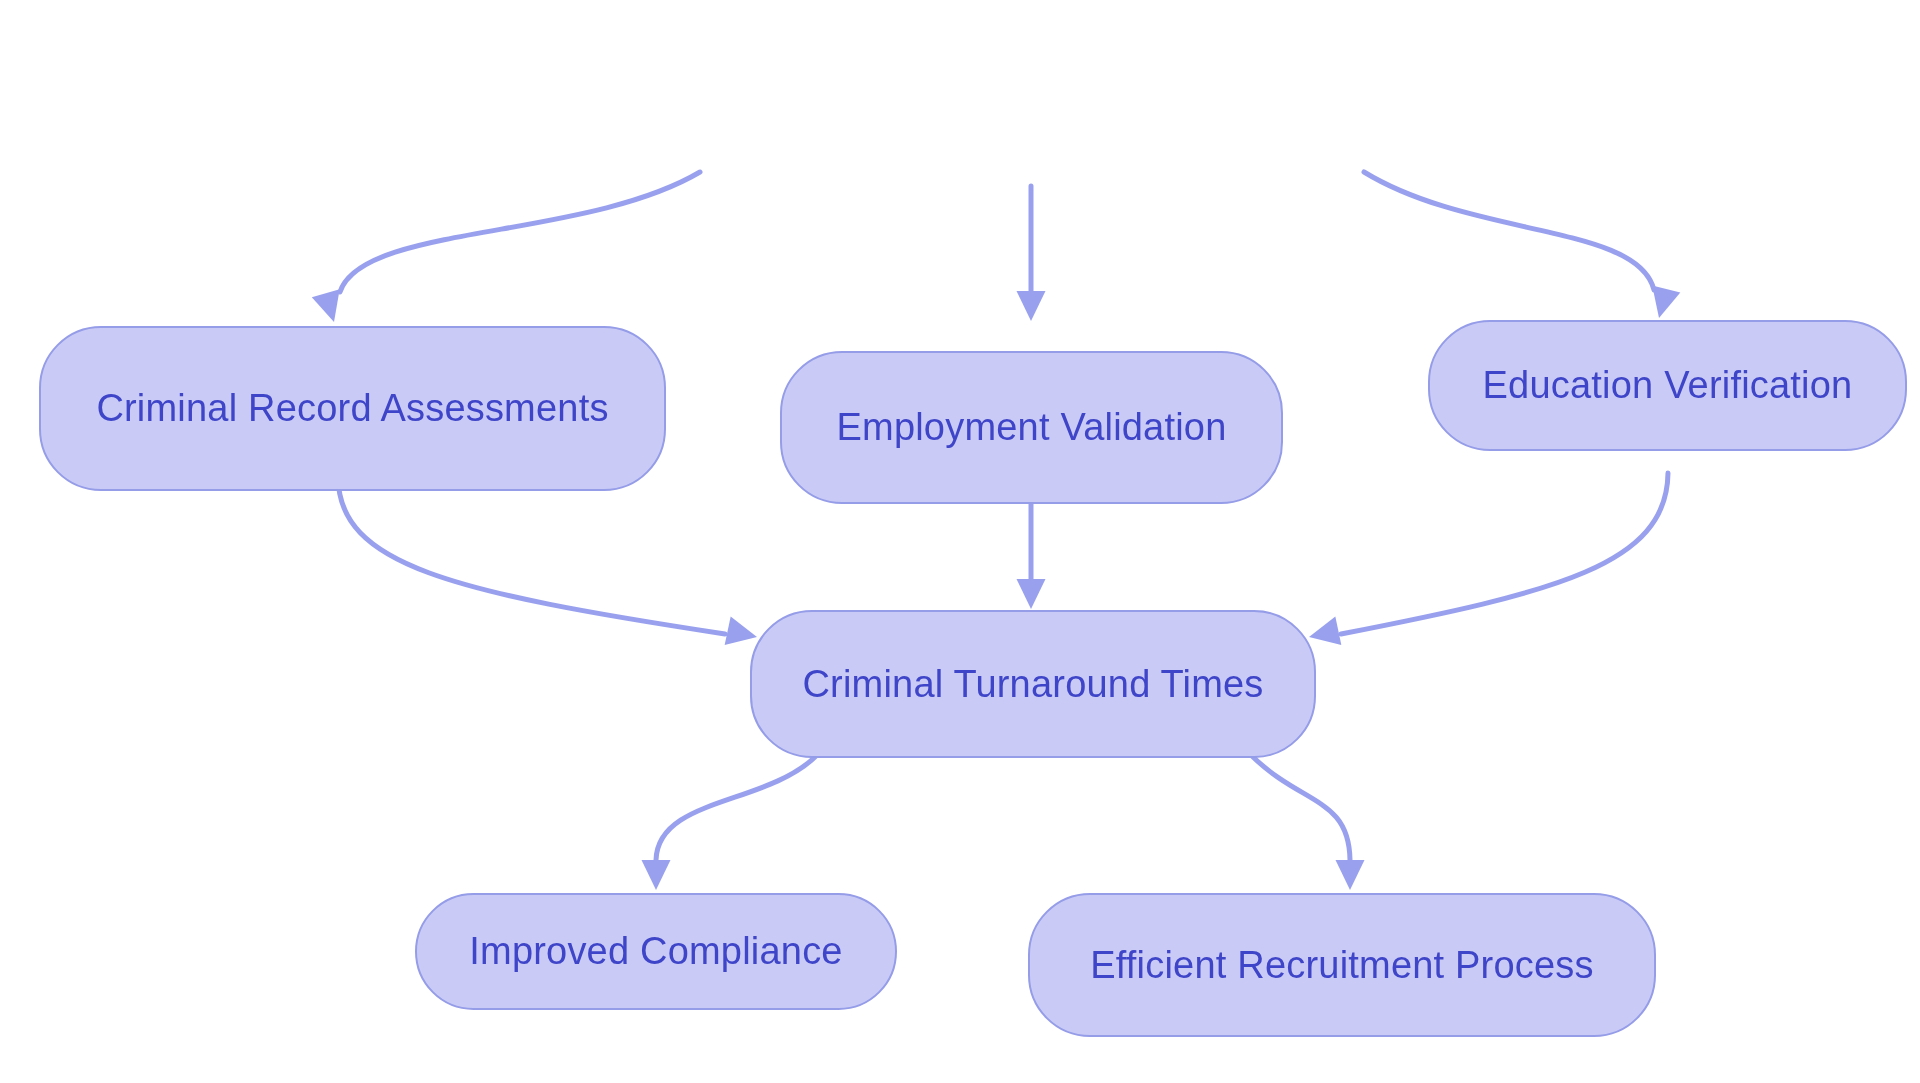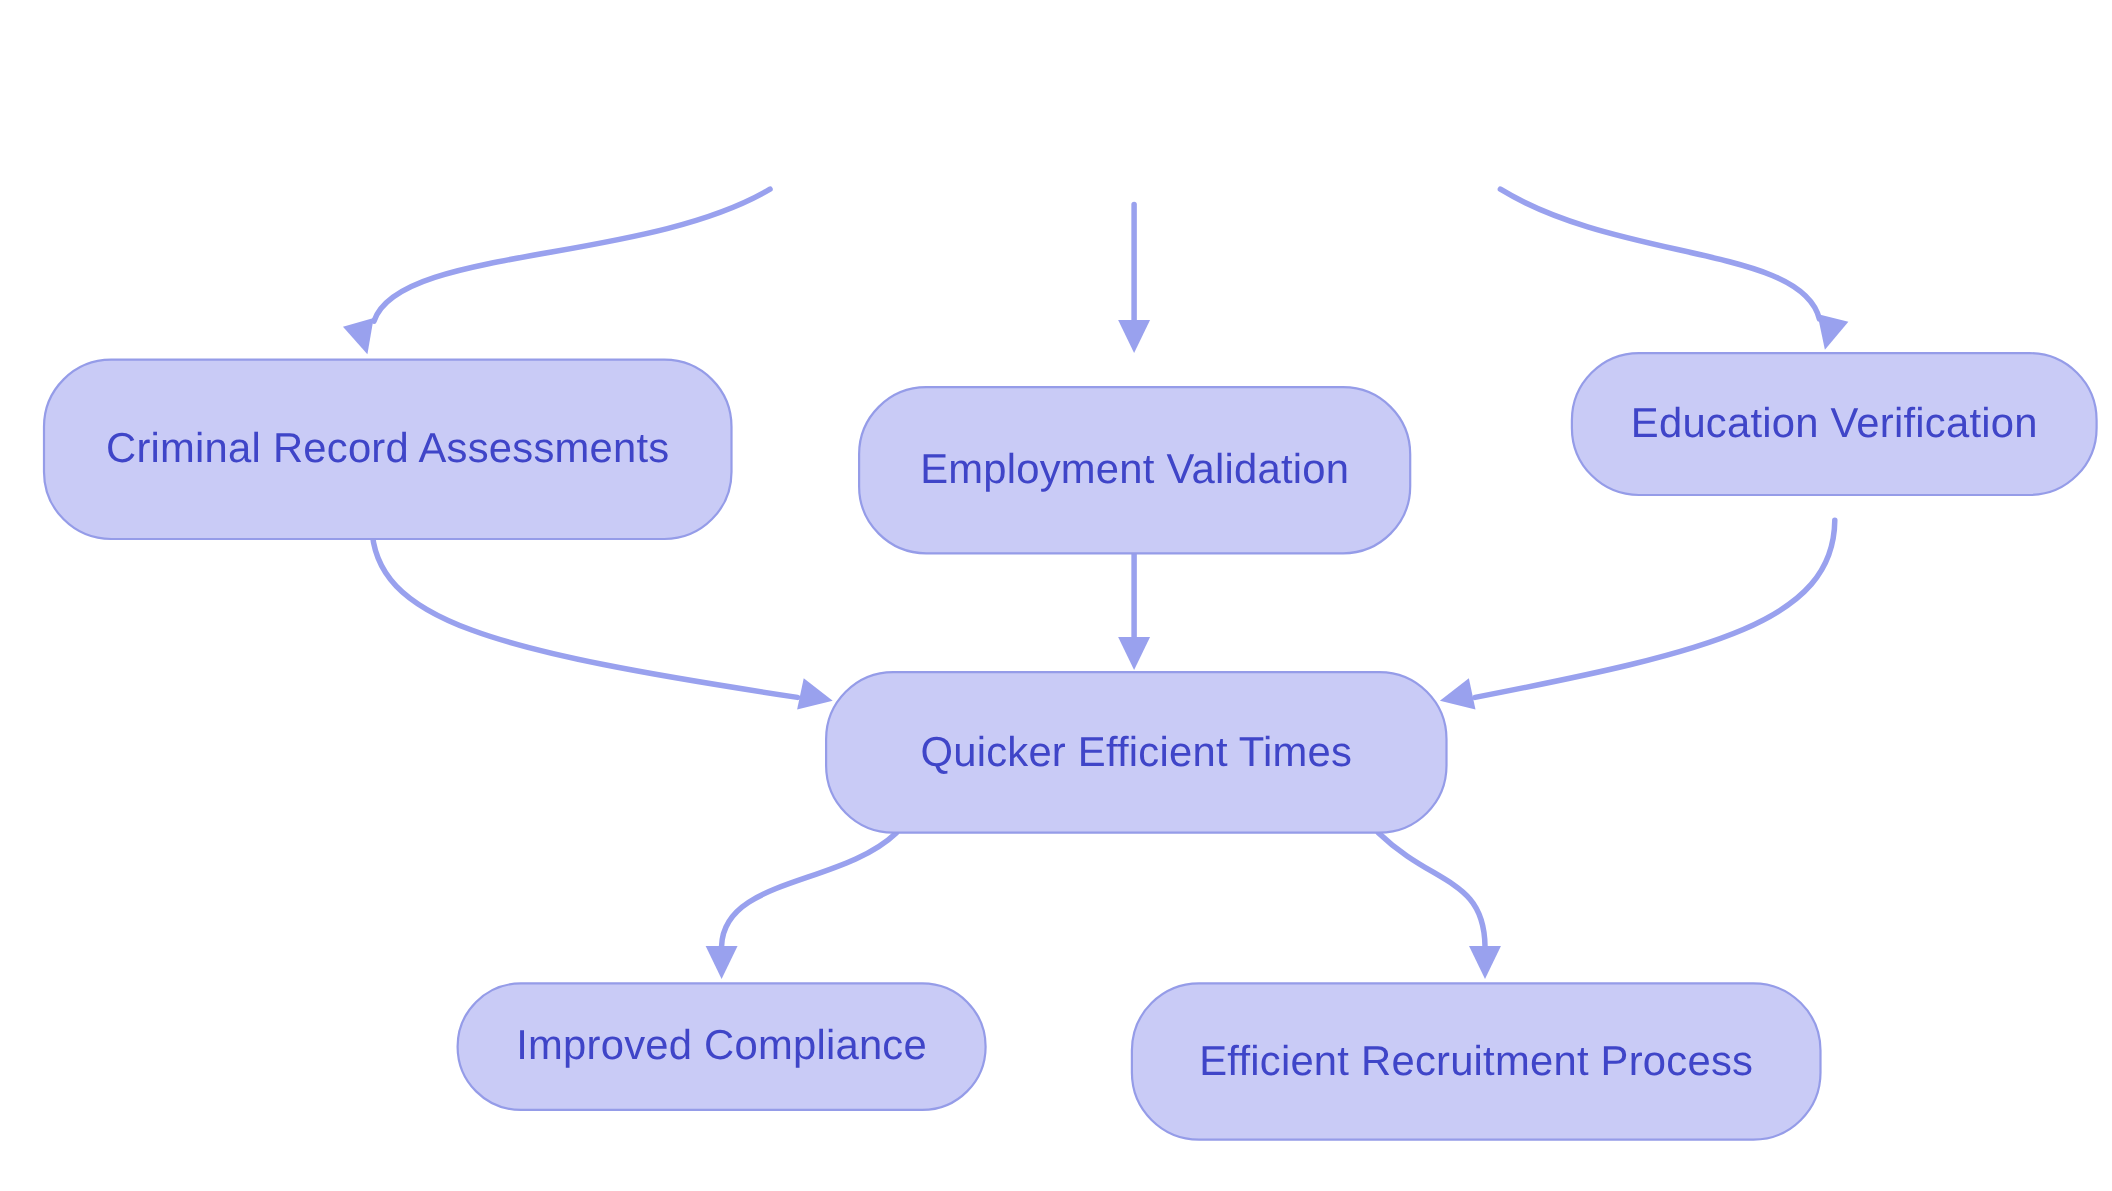--- a/index.html
+++ b/index.html
@@ -82,21 +82,21 @@
 
   <div class="node" style="left:780px;top:323px;width:503px;height:153px;margin-top:28px;">
     <span>Employment Validation</span>
   </div>
 
   <div class="node" style="left:1428px;top:320px;width:479px;height:131px;">
     <span>Education Verification</span>
   </div>
 
   <div class="node" style="left:750px;top:610px;width:566px;height:148px;">
-    <span>Quicker Efficient Times</span>
+    <span>Criminal Turnaround Times</span>
   </div>
 
   <div class="node" style="left:415px;top:893px;width:482px;height:117px;">
     <span>Improved Compliance</span>
   </div>
 
   <div class="node" style="left:1028px;top:893px;width:628px;height:144px;">
     <span>Efficient Recruitment Process</span>
   </div>
 

